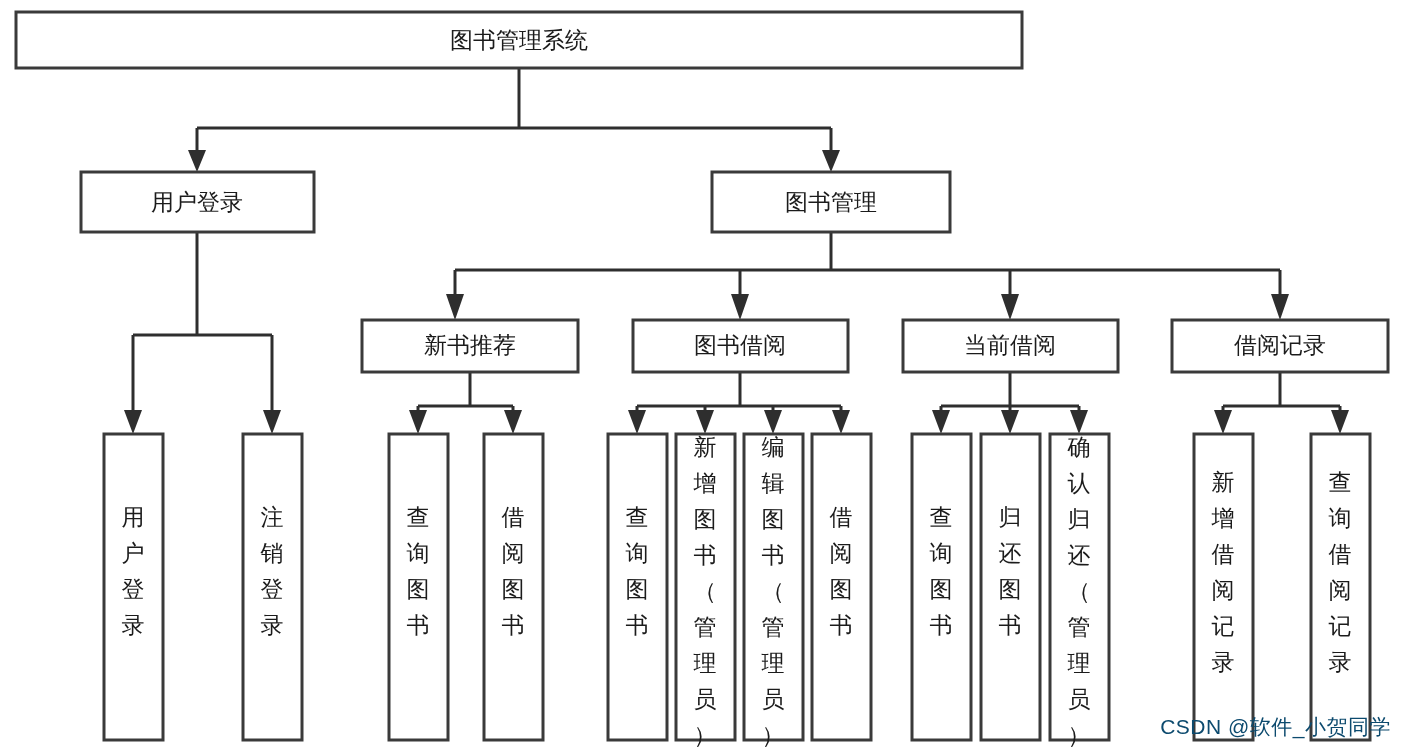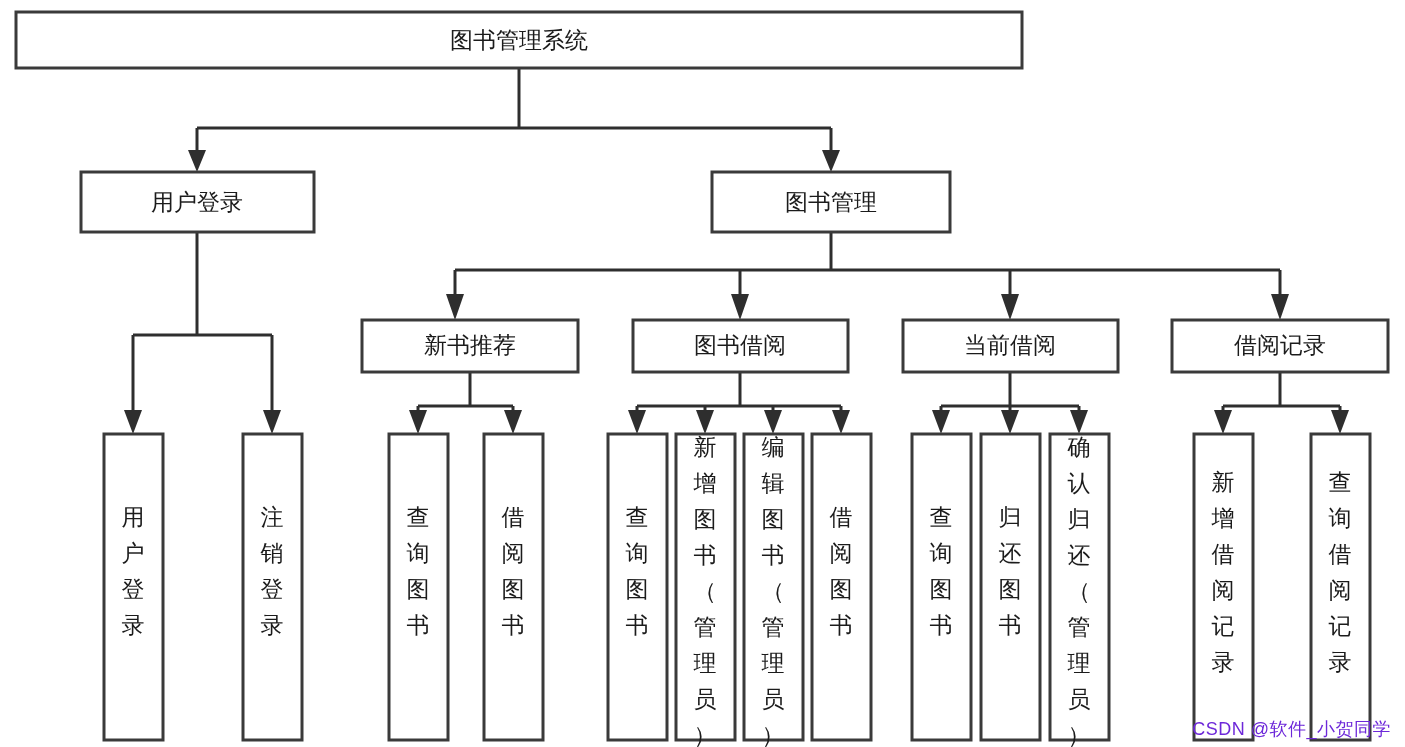--- a/index.html
+++ b/index.html
@@ -51,22 +51,22 @@
     font-family: "Liberation Sans", "DejaVu Sans", sans-serif;
     font-size: 23px;
     fill: #1b1b1b;
     text-anchor: middle;
   }
   .watermark-text {
     position: absolute;
     right: 14px;
     bottom: 6px;
     font-family: "Liberation Sans", "DejaVu Sans", sans-serif;
-    font-size: 18px;
-    color: #6d28d9;
+    font-size: 21px;
+    color: #0c4a6e;
     white-space: nowrap;
     letter-spacing: 0.5px;
     pointer-events: none;
   }
 </style>
 </head>
 <body>
 
 <div id="diagram-root">
 

